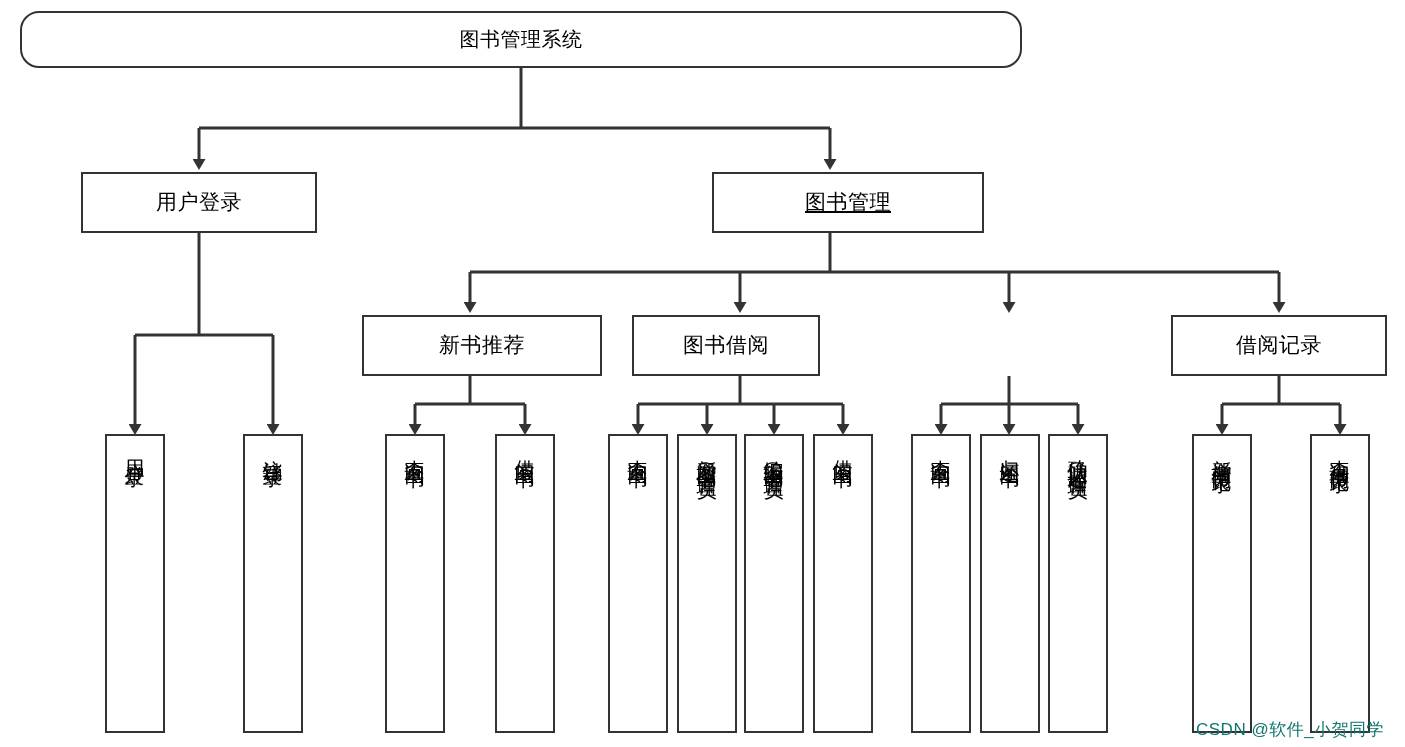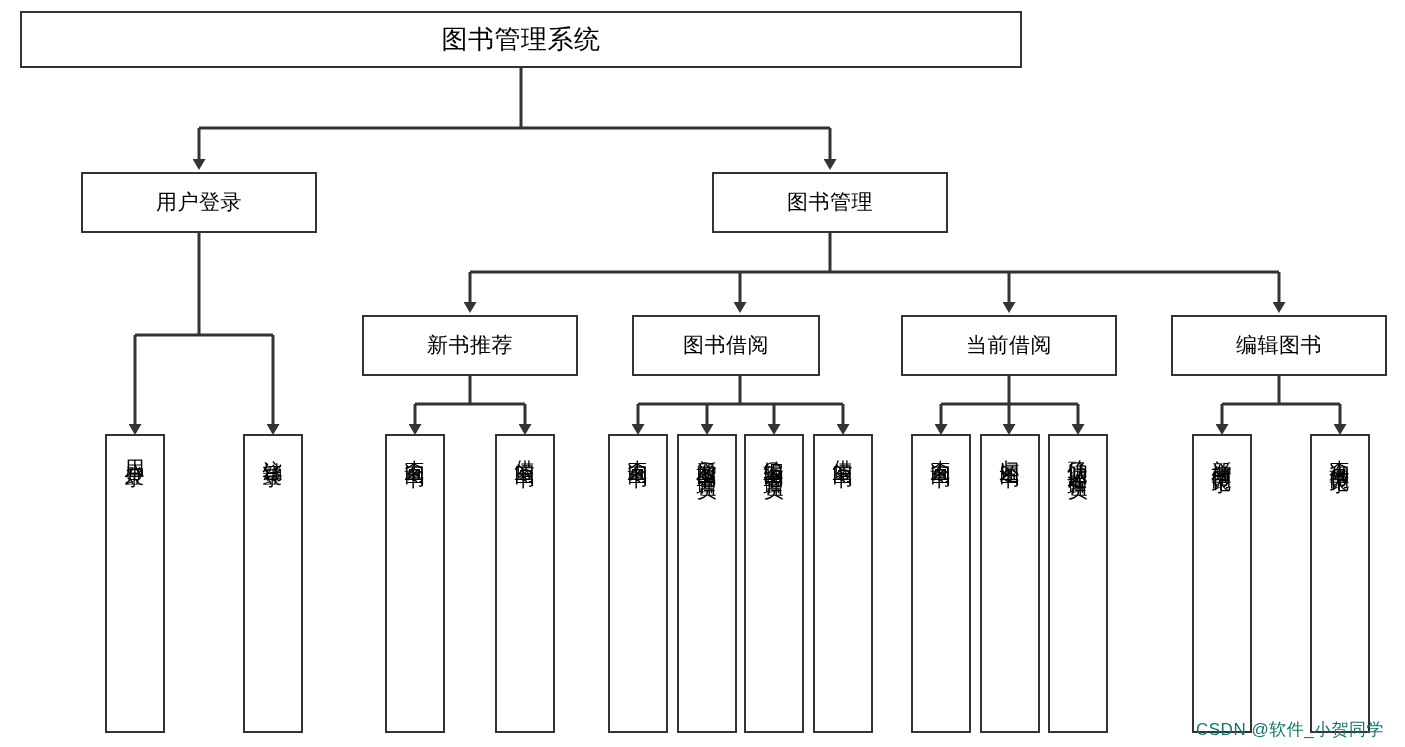--- a/index.html
+++ b/index.html
@@ -36,21 +36,22 @@
     justify-content: center;
     color: #000000;
     text-align: center;
     line-height: 1.18;
   }
   .node.horiz {
     font-size: 21px;
     letter-spacing: 0.5px;
   }
   .node.root {
-    font-size: 26px;
+    font-size: 20px;
+    border-radius: 19px;
   }
   .node.leaf {
     font-size: 20px;
     align-items: flex-start;
     justify-content: center;
     padding-top: 8px;
   }
   .node .vtext {
     writing-mode: vertical-rl;
     text-orientation: upright;
@@ -122,35 +123,32 @@
     </g>
   </svg>
 
   <div class="node horiz root" style="left:20px; top:11px; width:1002px; height:57px;">
     <span>图书管理系统</span>
   </div>
 
   <div class="node horiz" style="left:81px; top:172px; width:236px; height:61px;">
     <span>用户登录</span>
   </div>
-  <div class="node horiz" style="left:712px; top:172px; width:236px; height:61px;">
+  <div class="node horiz" style="left:712px; top:172px; width:272px; height:61px;text-decoration:underline;">
     <span>图书管理</span>
   </div>
 
-  <div class="node horiz" style="left:362px; top:315px; width:216px; height:61px;">
+  <div class="node horiz" style="left:362px; top:315px; width:240px; height:61px;">
     <span>新书推荐</span>
   </div>
   <div class="node horiz" style="left:632px; top:315px; width:188px; height:61px;">
     <span>图书借阅</span>
   </div>
-  <div class="node horiz" style="left:901px; top:315px; width:216px; height:61px;">
-    <span>当前借阅</span>
-  </div>
   <div class="node horiz" style="left:1171px; top:315px; width:216px; height:61px;">
-    <span>编辑图书</span>
+    <span>借阅记录</span>
   </div>
 
   <div class="node leaf" style="left:105px; top:434px; width:60px; height:299px;">
     <span class="vtext">用户登录</span>
   </div>
   <div class="node leaf" style="left:243px; top:434px; width:60px; height:299px;">
     <span class="vtext">注销登录</span>
   </div>
 
   <div class="node leaf" style="left:385px; top:434px; width:60px; height:299px;">

